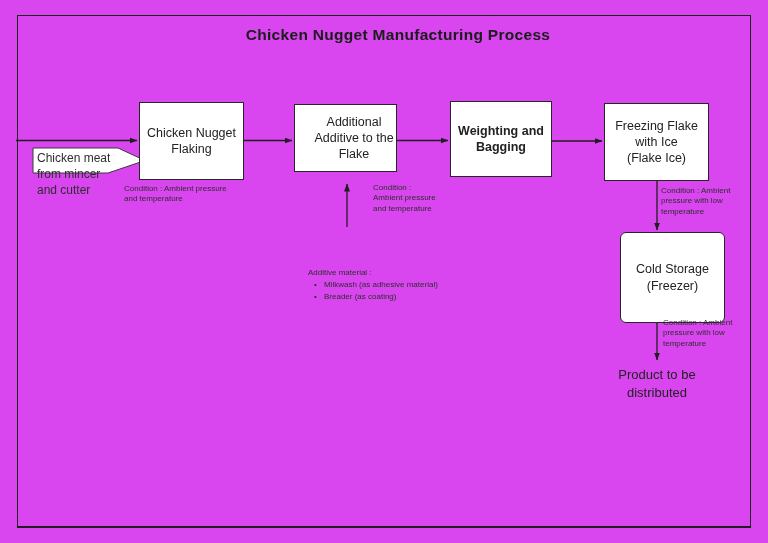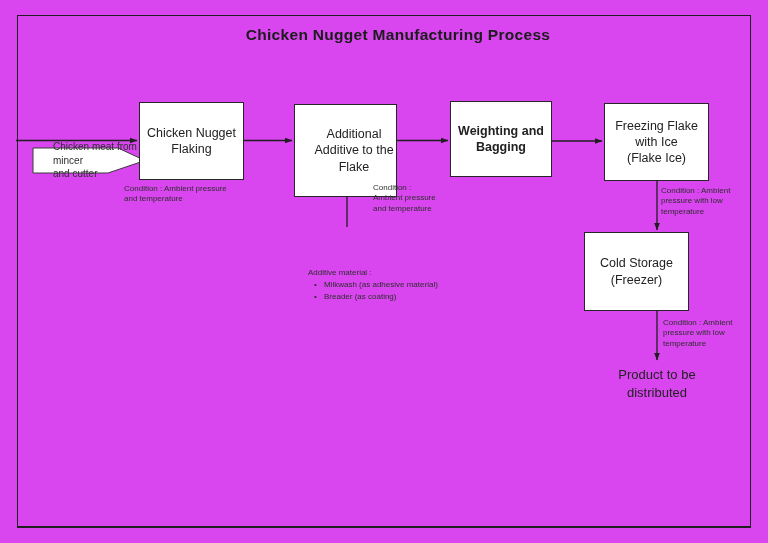--- a/index.html
+++ b/index.html
@@ -54,45 +54,44 @@
     display: flex;
     align-items: center;
     justify-content: center;
     text-align: center;
     font-size: 12.5px;
     line-height: 1.3;
     color: #222222;
     white-space: pre-line;
   }
   .box-flaking      { left: 139px; top: 102px; width: 105px; height: 78px; }
-  .box-additive     { left: 294px; top: 104px; width: 103px; height: 93px; padding-left: 17px; }
+  .box-additive     { left: 294px; top: 104px; width: 103px; height: 68px; padding-left: 17px; }
   .box-weighting    { left: 450px; top: 101px; width: 102px; height: 76px; font-weight: bold; }
   .box-freezing     { left: 604px; top: 103px; width: 105px; height: 78px; }
-  .box-cold-storage { left: 584px; top: 232px; width: 105px; height: 79px; }
+  .box-cold-storage { left: 620px; top: 232px; width: 105px; height: 91px; border-radius: 6px; }
   .annotation {
     position: absolute;
     font-size: 8px;
     line-height: 1.3;
     color: #2e2e2e;
     white-space: pre-line;
   }
   .cond-flaking      { left: 124px; top: 184px; width: 118px; }
   .cond-additive     { left: 373px; top: 183px; width: 72px; }
   .cond-freezing     { left: 661px; top: 186px; width: 78px; }
   .cond-cold-storage { left: 663px; top: 318px; width: 78px; }
   .callout-text {
     position: absolute;
     left: 37px;
-    top: 140px;
+    top: 150px;
     width: 96px;
-    font-size: 10px;
+    font-size: 12px;
     line-height: 1.35;
     color: #2e2e2e;
     white-space: pre-line;
-    margin-left: 16px;
   }
   .additive-note {
     position: absolute;
     left: 308px;
     top: 232px;
     width: 160px;
     font-size: 8px;
     line-height: 1.3;
     color: #2e2e2e;
   }

